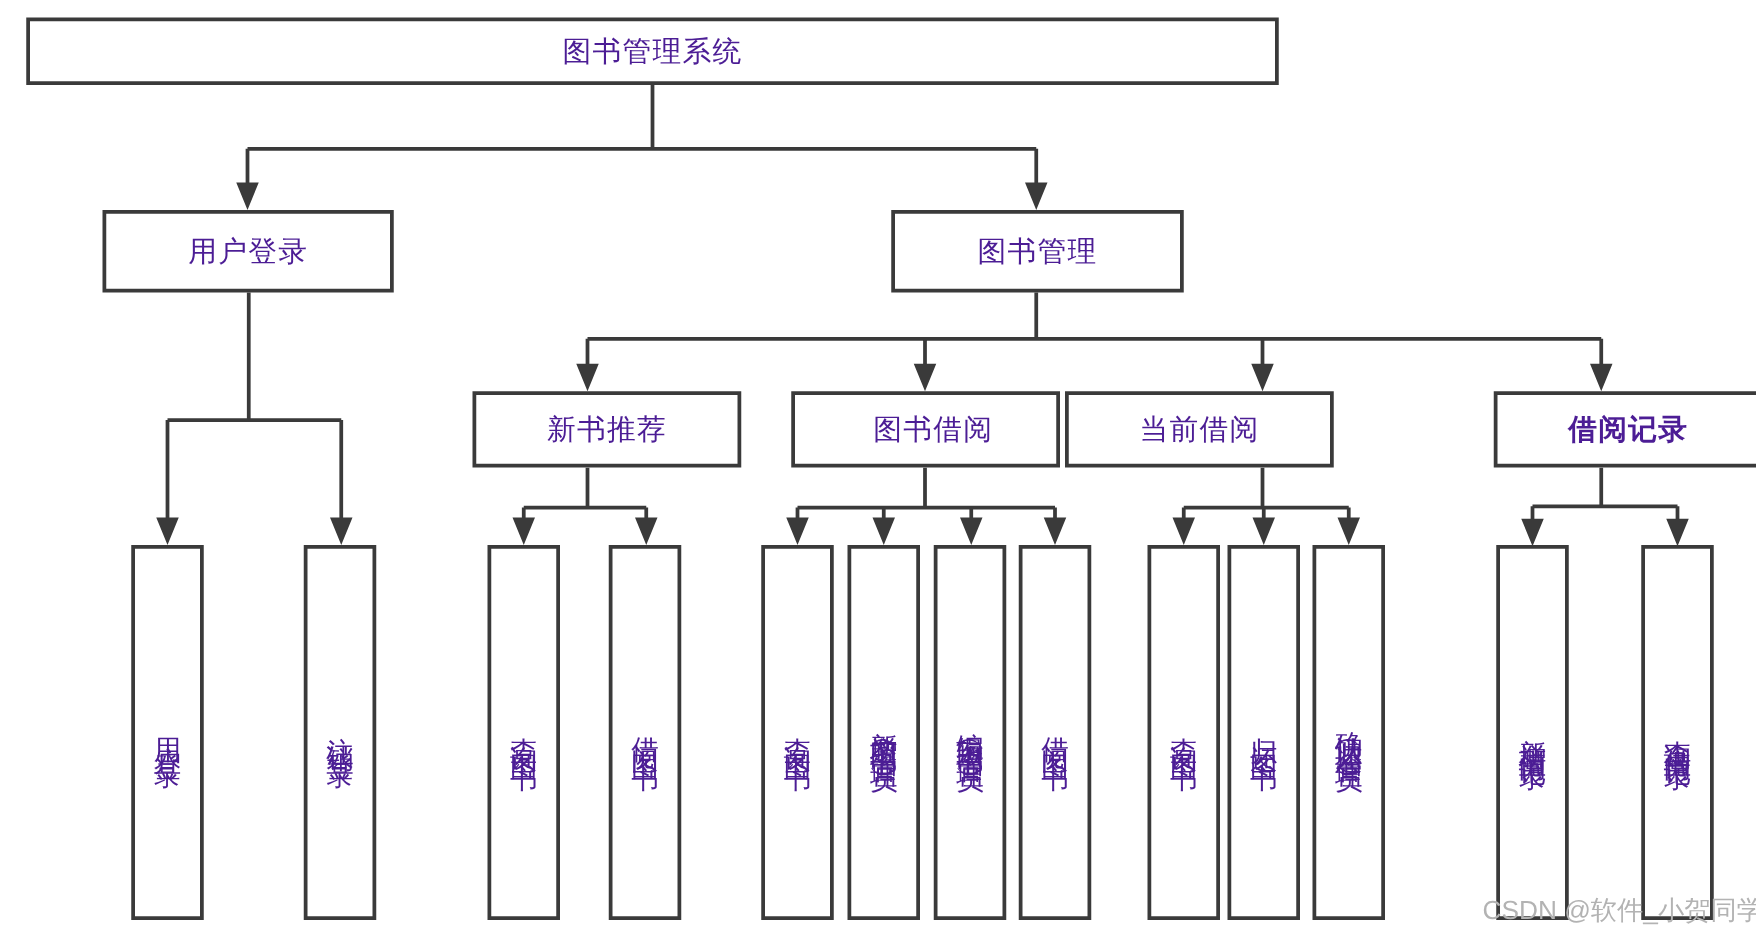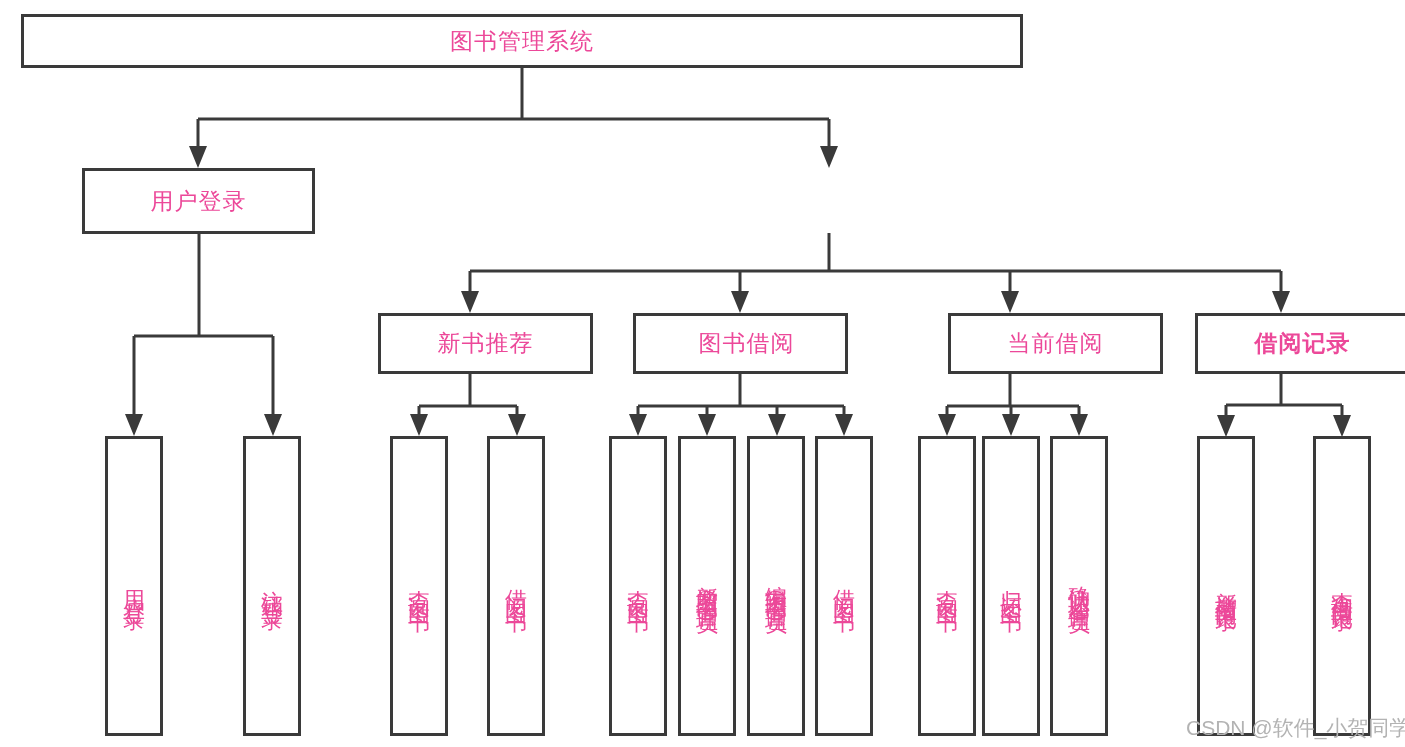--- a/index.html
+++ b/index.html
@@ -23,21 +23,21 @@
   }
   .node {
     position: absolute;
     box-sizing: border-box;
     border: 3px solid #3a3a3a;
     background: #ffffff;
     display: flex;
     align-items: center;
     justify-content: center;
     z-index: 2;
-    color: #ec4899;
+    color: #4c1d95;
   }
   .node .hlabel {
     font-size: 23px;
     letter-spacing: 1px;
     white-space: nowrap;
   }
   .node .vlabel {
     writing-mode: vertical-rl;
     text-orientation: mixed;
     font-size: 22px;
@@ -48,21 +48,21 @@
   .node .vlabel.long {
     letter-spacing: 4px;
   }
   
   .root   { left: 21px;  top: 14px;  width: 1002px; height: 54px; }
   .lvl2-a { left: 82px;  top: 168px; width: 233px;  height: 66px; }
   .lvl2-b { left: 713px; top: 168px; width: 234px;  height: 66px; }
   .lvl3   { top: 313px; width: 215px; height: 61px; }
   .l3-0 { left: 378px; }
   .l3-1 { left: 633px; padding-left: 12px; }
-  .l3-2 { left: 948px; }
+  .l3-2 { left: 852px; }
   .l3-3 { left: 1195px; font-weight: bold; }
   .leaf { top: 436px; width: 58px; height: 300px; }
   .lf-0  { left: 105px; }
   .lf-1  { left: 243px; }
   .lf-2  { left: 390px; }
   .lf-3  { left: 487px; }
   .lf-4  { left: 609px; }
   .lf-5  { left: 678px; }
   .lf-6  { left: 747px; }
   .lf-7  { left: 815px; }
@@ -127,20 +127,23 @@
          M1333,415 L1351,415 L1342,437 Z"></path>
   </svg>
 
   <div class="node root">
     <span class="hlabel">图书管理系统</span>
   </div>
 
   <div class="node lvl2-a">
     <span class="hlabel">用户登录</span>
   </div>
+  <div class="node lvl2-b">
+    <span class="hlabel">图书管理</span>
+  </div>
 
   <div class="node lvl3 l3-0">
     <span class="hlabel">新书推荐</span>
   </div>
   <div class="node lvl3 l3-1">
     <span class="hlabel">图书借阅</span>
   </div>
   <div class="node lvl3 l3-2">
     <span class="hlabel">当前借阅</span>
   </div>

